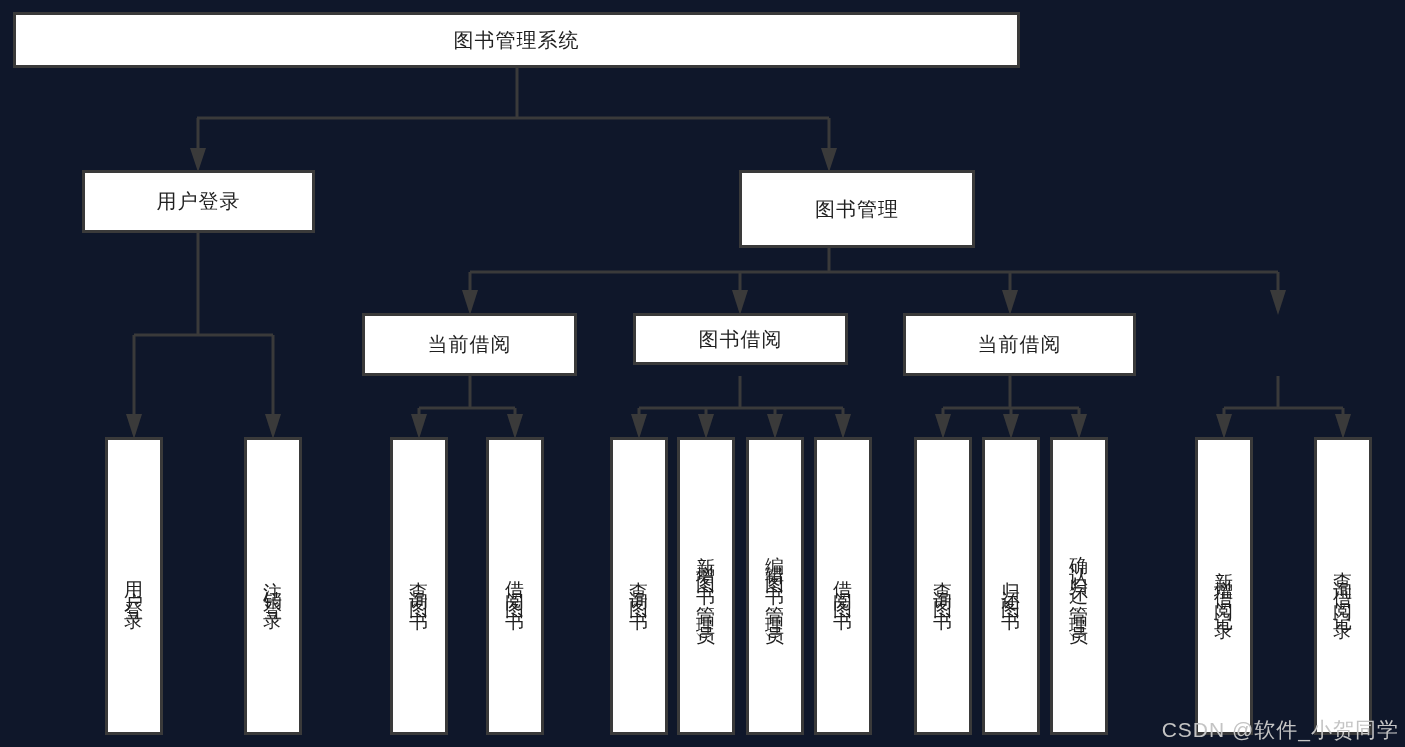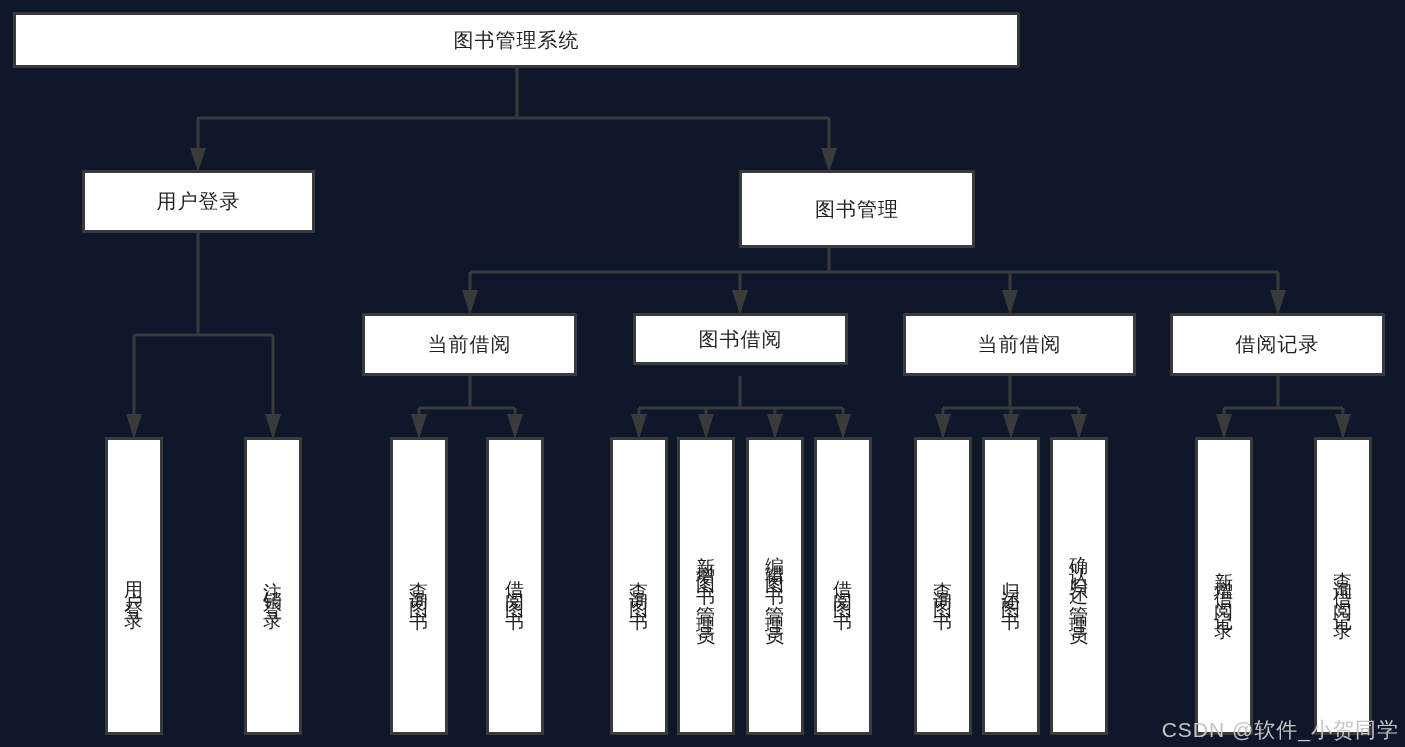--- a/index.html
+++ b/index.html
@@ -115,23 +115,20 @@
 
   <div class="box hbox" style="left:362px;top:313px;width:215px;height:63px">
     <span class="lbl">当前借阅</span>
   </div>
   <div class="box hbox" style="left:633px;top:313px;width:215px;height:52px">
     <span class="lbl">图书借阅</span>
   </div>
   <div class="box hbox" style="left:903px;top:313px;width:233px;height:63px">
     <span class="lbl">当前借阅</span>
   </div>
-  <div class="box hbox" style="left:1170px;top:313px;width:215px;height:63px">
-    <span class="lbl">借阅记录</span>
-  </div>
 
   <div class="box vbox" style="left:105px">
     <span class="vlbl">用户登录</span>
   </div>
   <div class="box vbox" style="left:244px">
     <span class="vlbl">注销登录</span>
   </div>
 
   <div class="box vbox" style="left:390px">
     <span class="vlbl">查询图书</span>

